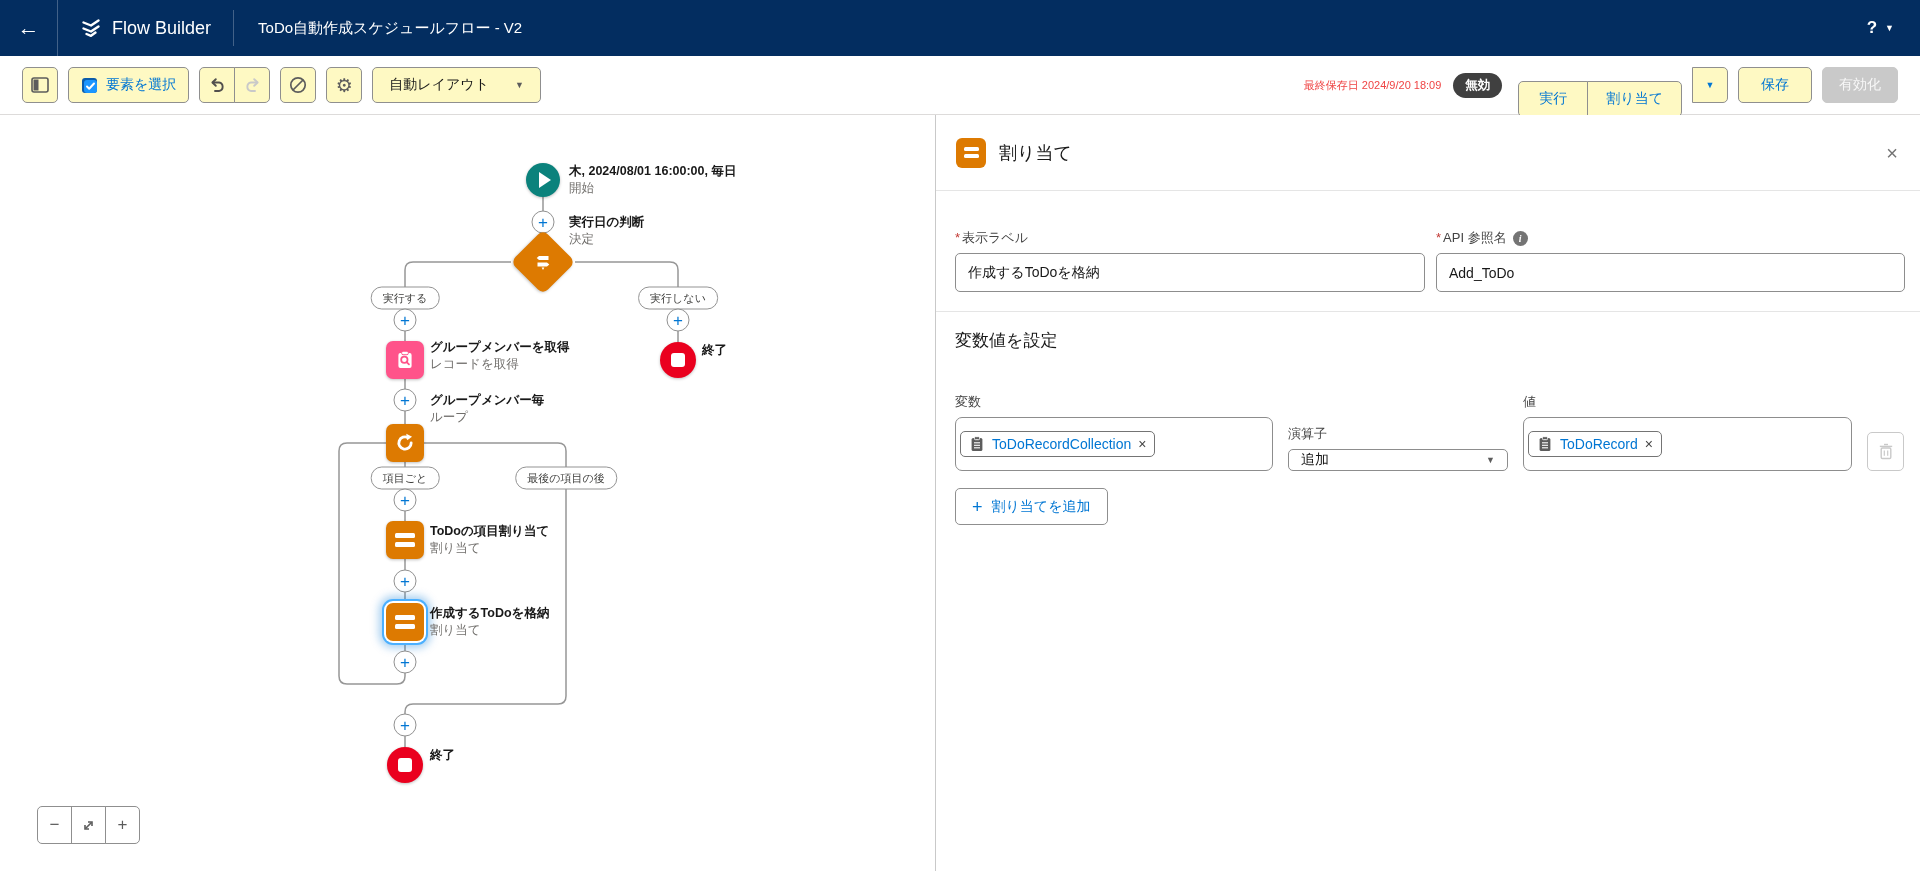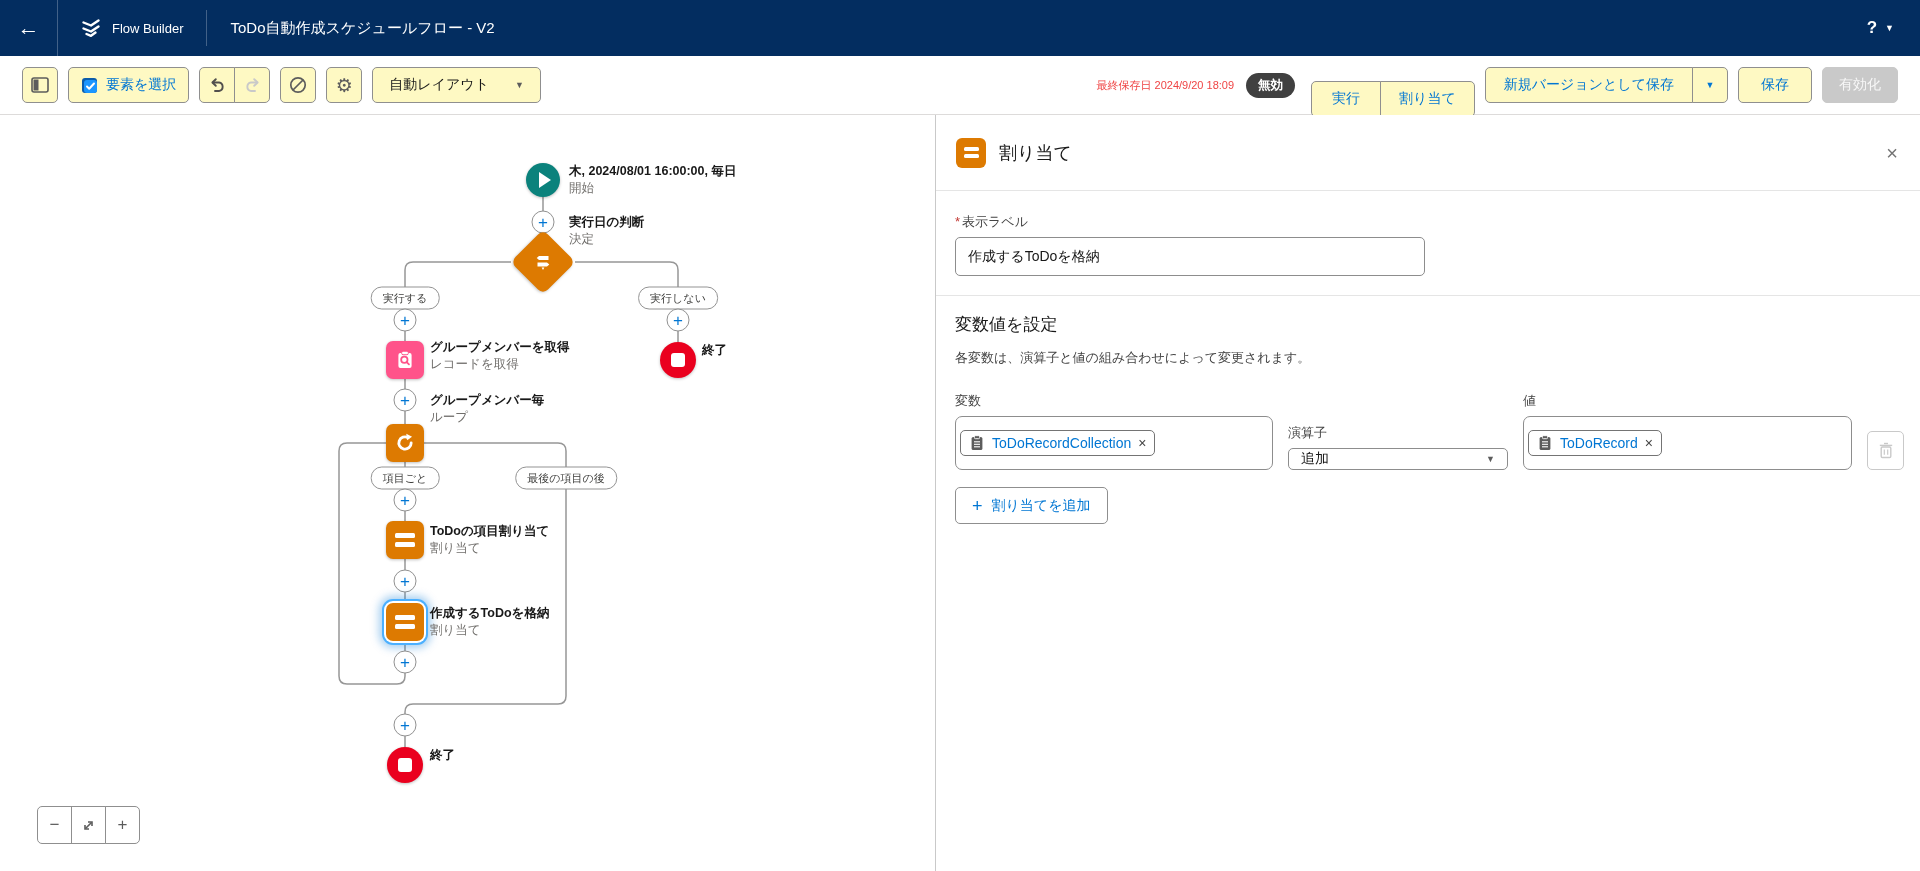--- a/index.html
+++ b/index.html
@@ -4,21 +4,21 @@
 <style>
   * { box-sizing: border-box; margin: 0; padding: 0; }
   html,body { width:1920px; height:871px; overflow:hidden; }
   body { font-family:"Liberation Sans","DejaVu Sans",sans-serif; background:#fff; color:#181818; }
 
   
   .navbar { height:56px; background:#032d60; display:flex; align-items:stretch; color:#fff; }
   .nav-back { width:58px; display:flex; align-items:center; justify-content:center;
               border-right:1px solid rgba(255,255,255,.25); font-size:22px; cursor:pointer; }
   .nav-app { display:flex; align-items:center; gap:10px; padding:0 22px; }
-  .nav-app-label { font-size:13px; font-weight:400; }
+  .nav-app-label { font-size:18px; font-weight:400; }
   .nav-divider { width:1px; background:rgba(255,255,255,.25); margin:10px 0; }
   .nav-title { display:flex; align-items:center; padding:0 24px; font-size:15px; }
   .nav-right { margin-left:auto; display:flex; align-items:center; gap:8px; padding:0 26px; }
   .nav-help { font-size:17px; font-weight:bold; cursor:pointer; }
   .nav-caret { font-size:9px; cursor:pointer; }
 
   
   .toolbar { height:59px; border-bottom:1px solid #dddbda; display:flex; align-items:center;
              padding:0 22px; gap:10px; background:#fff; }
   .tbtn { height:36px; min-width:36px; display:inline-flex; align-items:center; justify-content:center;
@@ -85,21 +85,21 @@
   .panel-header { position:relative; height:76px; display:flex; align-items:center; gap:13px;
                   padding:0 20px; border-bottom:1px solid #e5e5e5; flex:none; }
   .ph-icon { width:30px; height:30px; border-radius:6px; background:#dd7a01; display:flex;
              align-items:center; justify-content:center; }
   .ph-icon .eq-bar { width:15px; height:4px; }
   .ph-icon .eq { gap:3px; }
   .panel-title { font-size:18px; font-weight:400; color:#181818; }
   .panel-close { position:absolute; right:22px; top:50%; transform:translateY(-50%); font-size:20px;
                  color:#747474; cursor:pointer; line-height:1; }
   .panel-body { padding:22px 15px 0 19px; overflow:hidden; }
-  .fld-label { font-size:13px; color:#444; margin-bottom:6px; display:flex; align-items:center; gap:6px; }
+  .fld-label { font-size:13px; color:#444; margin-bottom:6px; display:flex; align-items:center; gap:6px;margin-top:16px; }
   .req { color:#c23934; margin-right:2px; }
   .info-dot { display:inline-flex; width:15px; height:15px; border-radius:50%; background:#747474;
               color:#fff; font-size:10px; align-items:center; justify-content:center; font-weight:bold;
               font-family:"Liberation Serif",serif; font-style:italic; cursor:pointer; }
   .row-2col { display:grid; grid-template-columns:470px 1fr; column-gap:11px; }
   input.txt { width:100%; height:39px; border:1px solid #8d8d8d; border-radius:5px; padding:0 12px;
               font-size:14px; color:#181818; font-family:inherit; }
   textarea.txt { width:100%; height:61px; border:1px solid #8d8d8d; border-radius:5px; padding:8px 12px;
                  font-size:14px; resize:none; font-family:inherit; }
   .desc-block { margin-top:16px; }
@@ -203,21 +203,20 @@
   </div>
 
   <div class="toolbar-right">
     <span class="saved-text">最終保存日 2024/9/20 18:09</span>
     <span class="badge">無効</span>
     <div class="tgroup" style="margin-left:6px;margin-top:28px;">
       <div class="tbtn" style="padding:0 20px;">実行</div>
       <div class="tbtn" style="padding:0 18px;">割り当て</div>
     </div>
     <div class="tgroup">
-      <div class="tbtn" style="padding:0 18px;">新規バージョンとして保存</div>
       <div class="tbtn icon-only">
         <span class="caret-down">▼</span>
       </div>
     </div>
     <div class="tbtn" style="padding:0 22px;">保存</div>
     <div class="tbtn brand-disabled" style="padding:0 16px;">有効化</div>
   </div>
 </div>
 
 <div class="main">
@@ -373,27 +372,33 @@
       <div class="panel-close">×</div>
     </div>
     <div class="panel-body">
       <div class="row-2col">
         <div>
           <div class="fld-label">
             <span><span class="req">*</span><span>表示ラベル</span></span>
           </div>
           <input class="txt" type="text" value="作成するToDoを格納" style="">
         </div>
+        <div>
+          <div class="fld-label">
+            <span><span class="req">*</span><span>API 参照名</span></span>
+            <span class="info-dot">i</span>
+          </div>
+          <input class="txt" type="text" value="Add_ToDo" style="">
+        </div>
       </div>
 
 
       <div class="panel-divider"></div>
 
       <div class="section-h">変数値を設定</div>
-      <div class="section-d">各変数は、演算子と値の組み合わせによって変更されます。</div>
 
       <div class="assign-grid">
         <div>
           <div class="fld-label">変数</div>
           <div class="combobox">
             <span class="pill">
               <span>
                 <svg width="16" height="16" viewBox="0 0 16 16">
                   <rect x="2.6" y="2" width="10.8" height="13" rx="1.6" fill="#5c5c5c"></rect>
                   <rect x="5.4" y="0.7" width="5.2" height="3" rx="1" fill="#5c5c5c" stroke="#fff" stroke-width="0.9"></rect>

